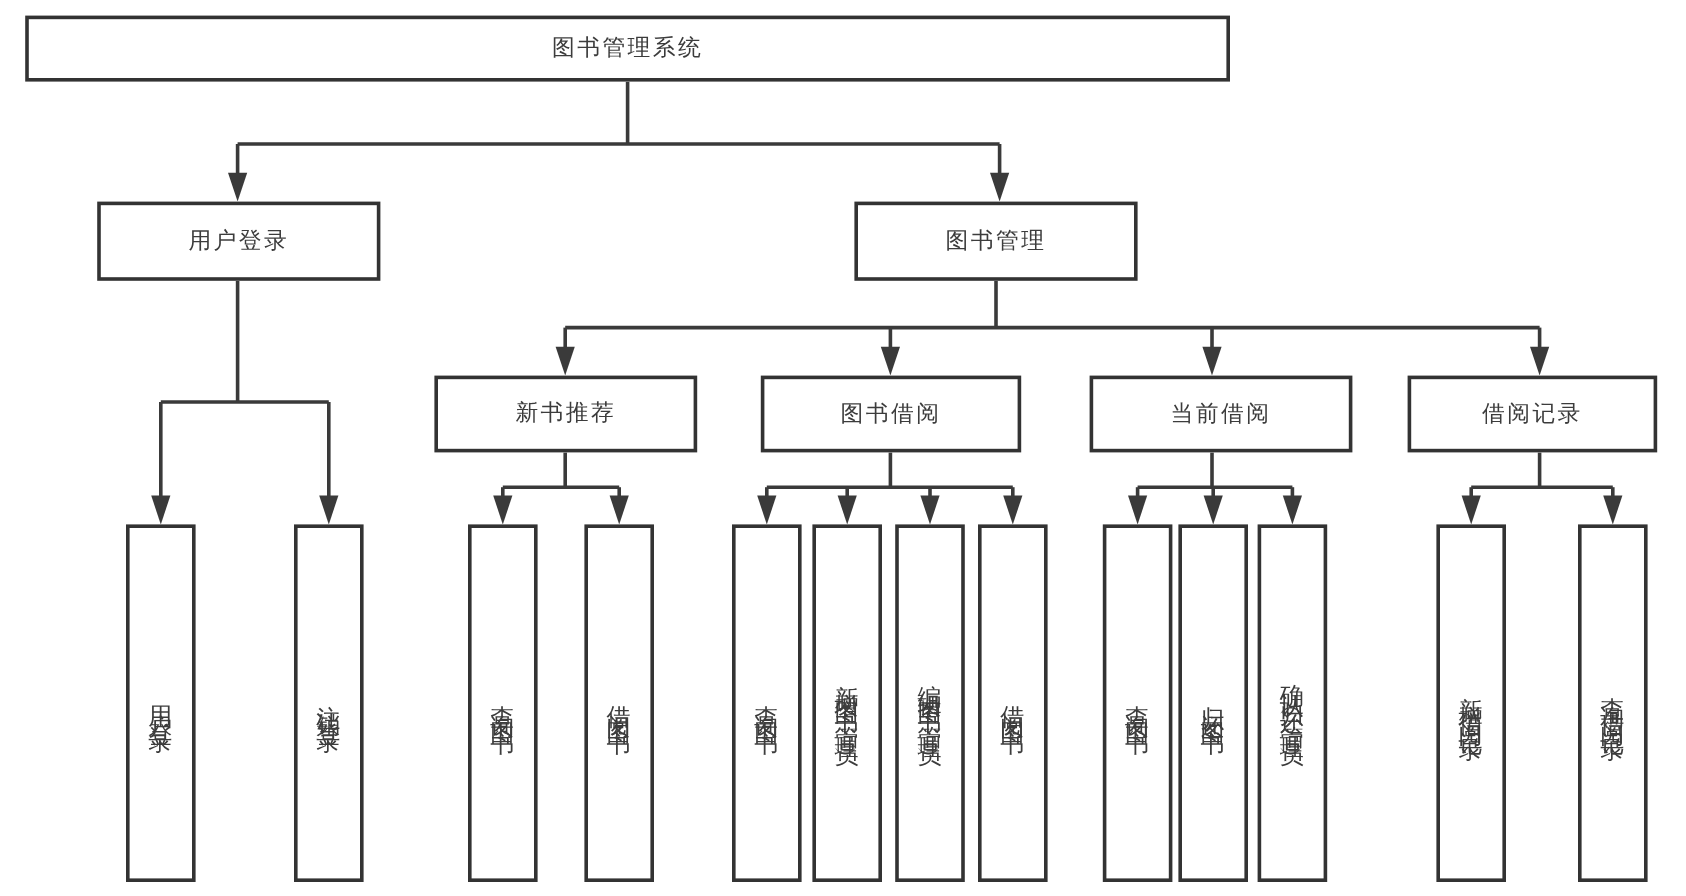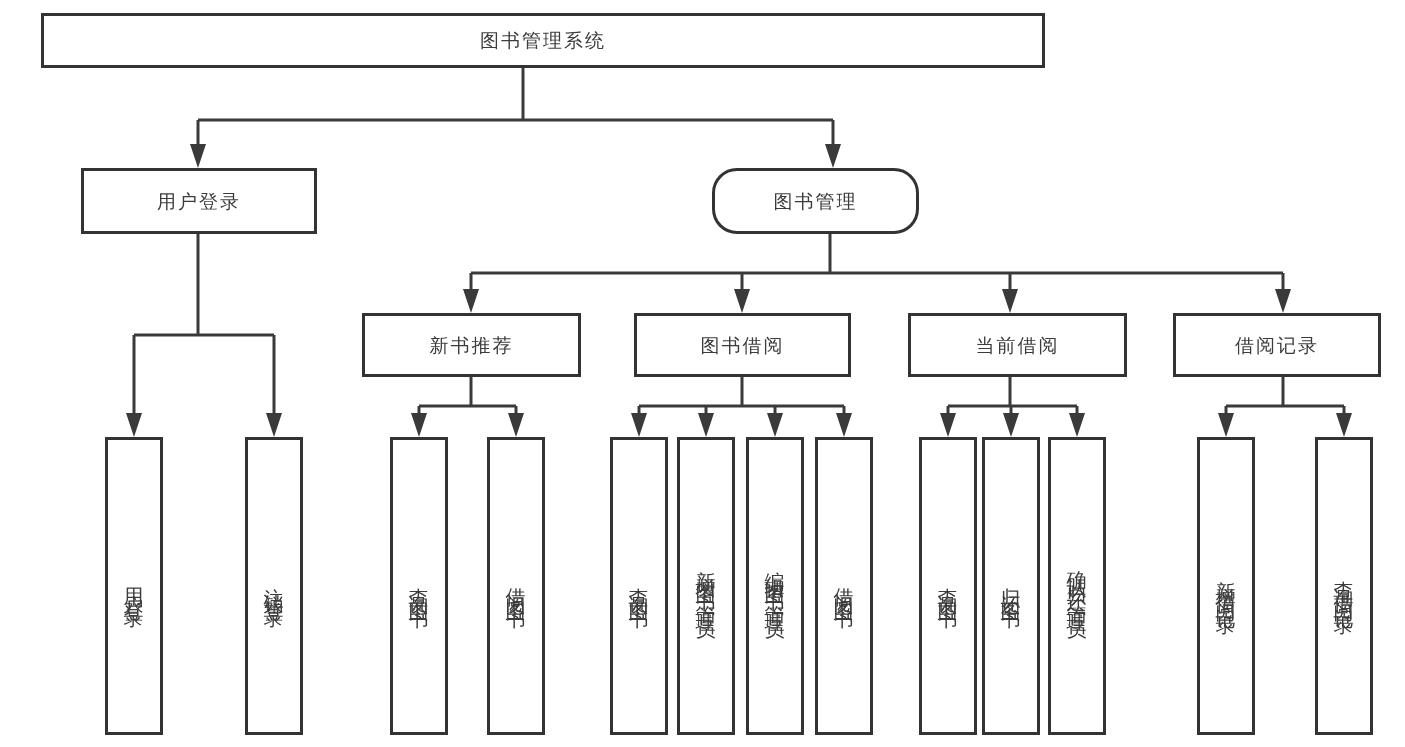--- a/index.html
+++ b/index.html
@@ -42,24 +42,24 @@
     line-height: 1;
   }
   .vbox {
     writing-mode: vertical-rl;
     text-orientation: mixed;
     font-size: 20px;
     letter-spacing: 7px;
     line-height: 1;
     padding: 4px 0;
   }
-  .root-box { left: 21px; top: 13px; width: 1004px; height: 55px; margin-left: 20px; }
+  .root-box { left: 21px; top: 13px; width: 1004px; height: 55px; }
   .l2-0 { left: 81px;  top: 168px; width: 236px; height: 66px; }
-  .l2-1 { left: 712px; top: 168px; width: 207px; height: 66px; border-radius: 25px; }
-  .l3-0 { left: 362px;  top: 313px; width: 219px; height: 64px; }
+  .l2-1 { left: 712px; top: 168px; width: 236px; height: 66px; }
+  .l3-0 { left: 362px;  top: 313px; width: 219px; height: 64px; font-family: Liberation Mono, monospace; }
   .l3-1 { left: 634px;  top: 313px; width: 217px; height: 64px; }
   .l3-2 { left: 908px;  top: 313px; width: 219px; height: 64px; }
   .l3-3 { left: 1173px; top: 313px; width: 208px; height: 64px; }
   .leaf { top: 437px; width: 58px; height: 298px; }
   .leaf-0  { left: 105px; }
   .leaf-1  { left: 245px; }
   .leaf-2  { left: 390px; }
   .leaf-3  { left: 487px; }
   .leaf-4  { left: 610px; }
   .leaf-5  { left: 677px; }

